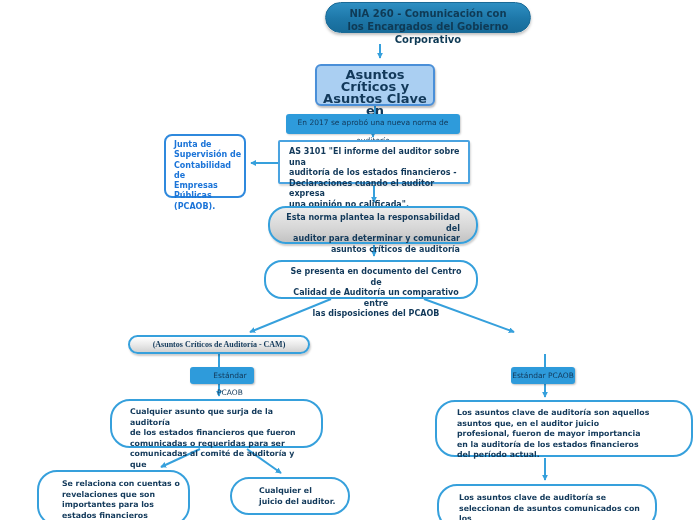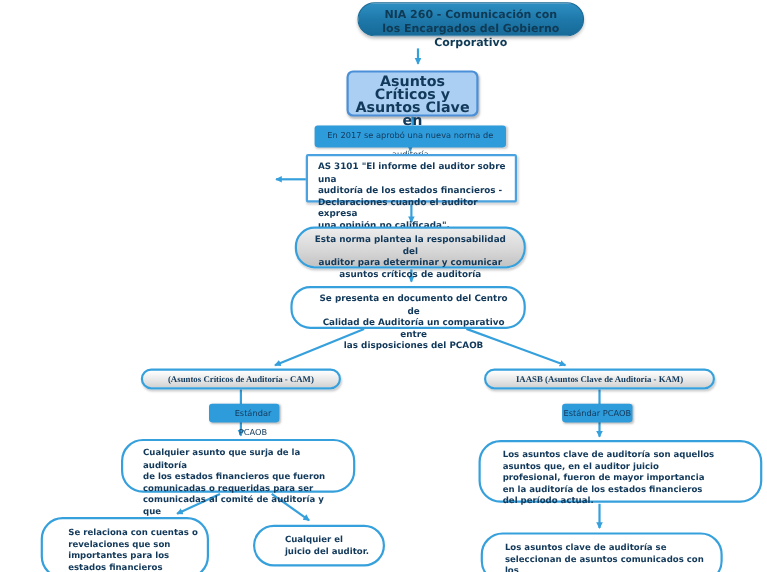--- a/index.html
+++ b/index.html
@@ -68,21 +68,21 @@
     color:#1b74d8;
     text-align:left;
     padding:4px 2px 0 8px;
     line-height:10.3px;
   }
   .node-norma{
     left:268px;top:206px;width:210px;height:38px;
     background:linear-gradient(180deg,#ececec 0%,#d6d6d6 60%,#c3c3c3 100%);
     border:2px solid #36a0dc;
     border-radius:18px;
-    text-align:center;
+    text-align:right;
     padding:5px 16px 0 16px;
     box-shadow:1px 2px 2px rgba(0,0,0,.2);
   }
   .node-presenta{
     left:264px;top:260px;width:214px;height:39px;
     background:#ffffff;
     border:2px solid #36a0dc;
     border-radius:18px;
     text-align:center;
     padding:5px 8px 0 18px;
@@ -158,32 +158,37 @@
 Asuntos Clave en
 Auditoría.</div>
 
   <div class="node node-2017">En 2017 se aprobó una nueva norma de auditoría</div>
 
   <div class="node node-as3101">AS 3101  "El informe del auditor sobre una
 auditoría de los estados financieros   -
 Declaraciones cuando el auditor expresa
 una opinión  no calificada".</div>
 
+  <div class="node node-junta">Junta de
+Supervisión de
+Contabilidad de
+Empresas
+Públicas
+(PCAOB).</div>
 
   <div class="node node-norma">Esta norma plantea la responsabilidad del
 auditor para determinar y comunicar
 asuntos críticos de auditoría</div>
 
   <div class="node node-presenta">Se presenta en documento del Centro de
 Calidad de Auditoría un comparativo entre
 las disposiciones del PCAOB</div>
 
   <div class="node pill node-cam">(Asuntos Críticos de Auditoría - CAM)</div>
 
-  <div class="node pill node-kam">IAASB (Asuntos Clave de Auditoría - KAM)</div>
 
   <div class="node tag node-tag-pcaob">Estándar PCAOB</div>
 
   <div class="node tag node-tag-iaasb">Estándar PCAOB</div>
 
   <div class="node bubble node-cualquier">Cualquier asunto que surja de la auditoría
 de los estados financieros que fueron
 comunicadas o requeridas para ser
 comunicadas al comité de auditoría y que</div>
 

